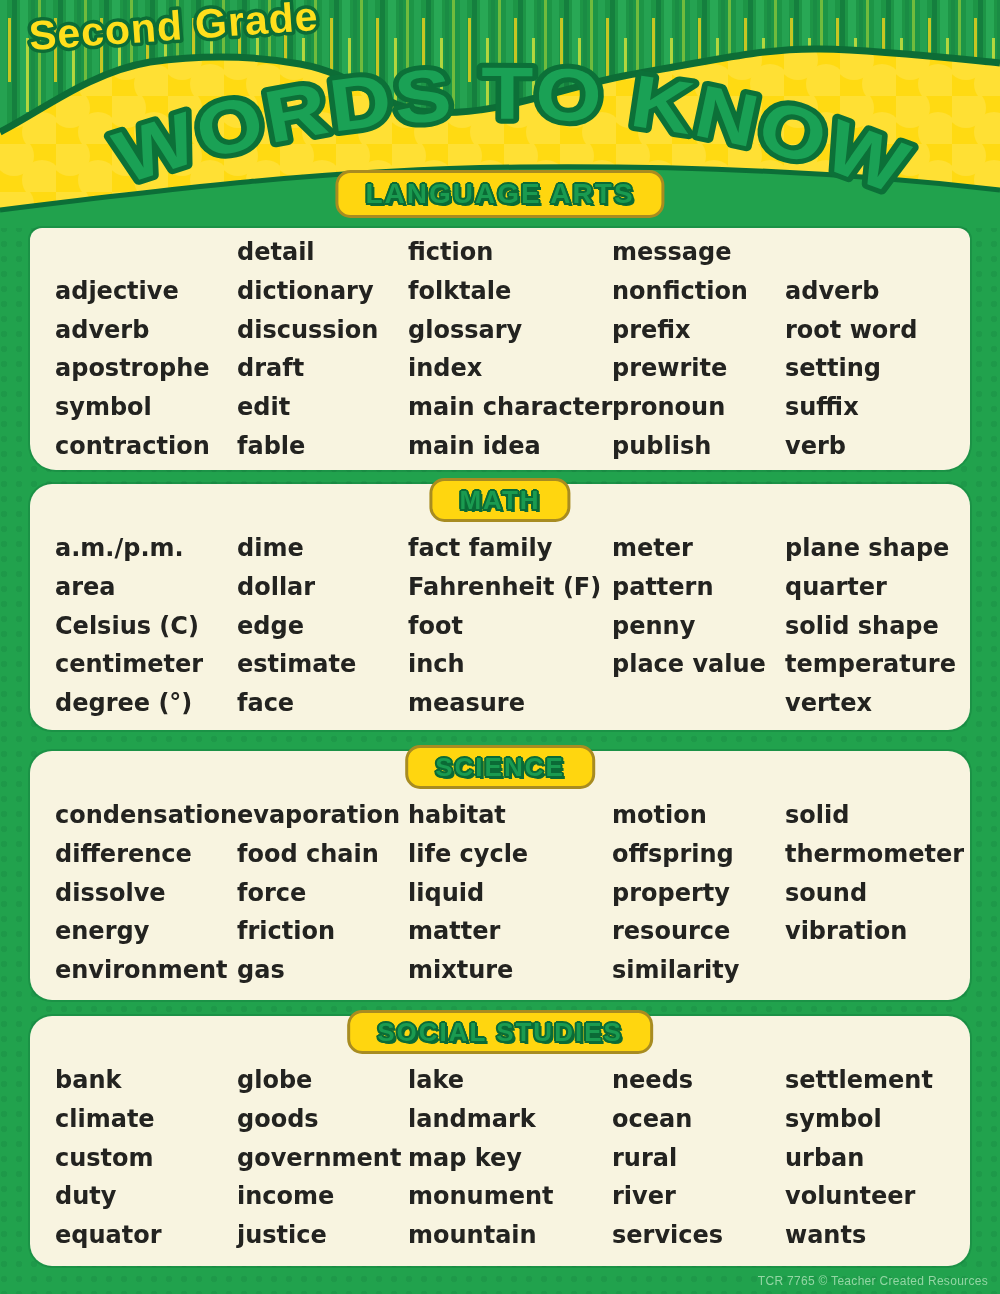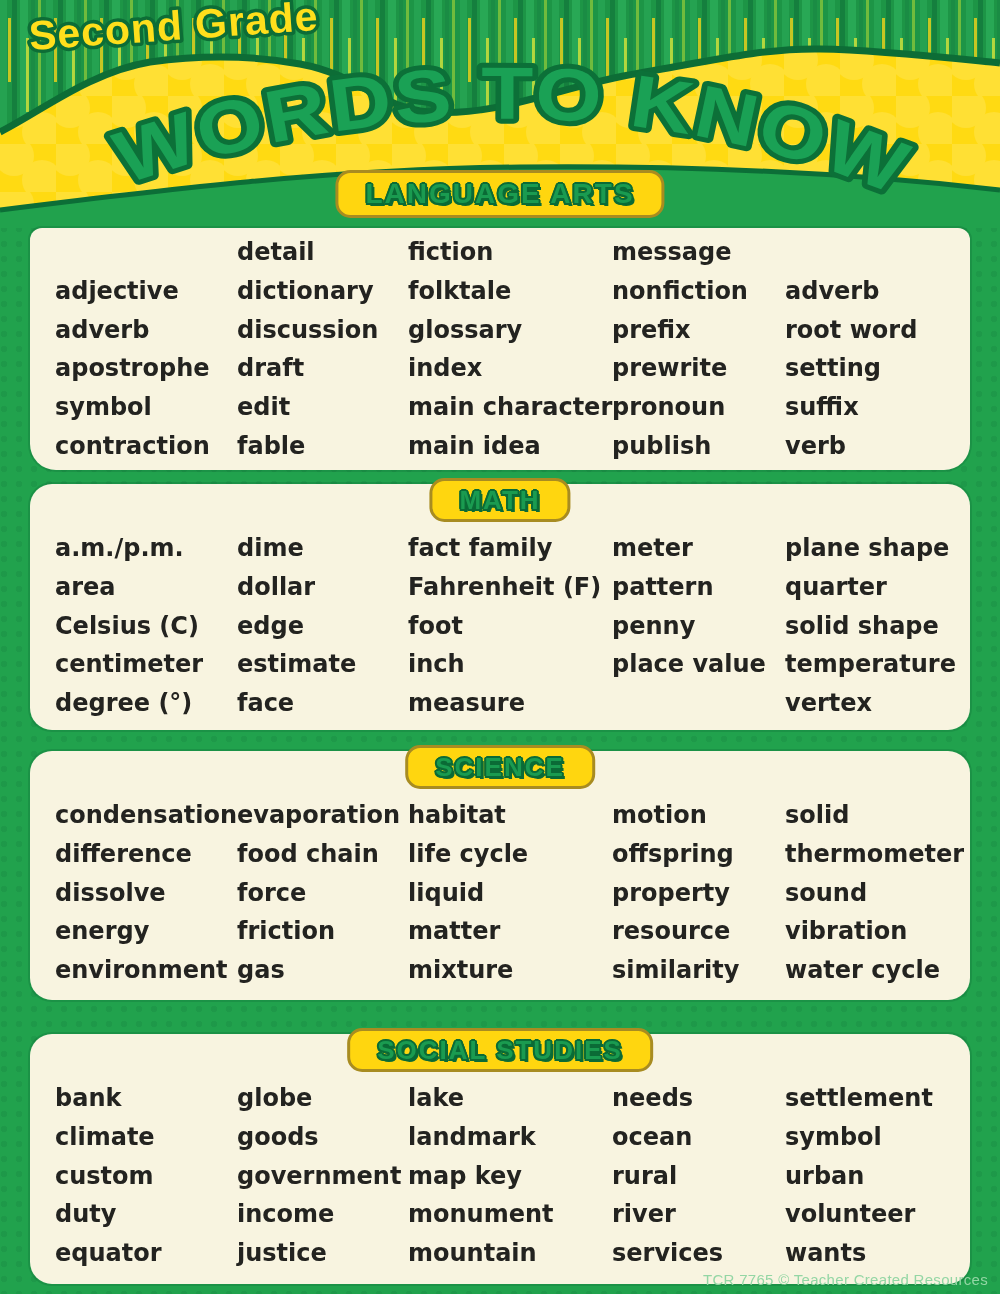--- a/index.html
+++ b/index.html
@@ -17,21 +17,21 @@
   
   .panel{
     position:absolute;left:30px;width:940px;
     background:#f8f4e0;
     border-radius:22px;
     box-shadow:0 0 0 2px rgba(10,100,50,.25);
   }
   .panel-la{top:228px;height:242px;border-radius:12px 12px 26px 26px;}
   .panel-math{top:484px;height:246px;}
   .panel-science{top:751px;height:249px;}
-  .panel-social{top:1016px;height:250px;margin-top:18px;}
+  .panel-social{top:1016px;height:250px;}
 
   
   .pill{
     position:absolute;left:50%;transform:translateX(-50%);
     background:#ffd60f;
     border:3px solid #a88c21;
     border-radius:15px;
     padding:0 27px;
     height:38px;line-height:38px;
     font-family:"Liberation Sans",sans-serif;
@@ -55,21 +55,21 @@
   .panel-la .words{padding-top:5px;}
   .word{
     height:38.8px;line-height:38.8px;
     font-size:24px;font-weight:bold;color:#232320;
     white-space:nowrap;overflow:visible;
   }
 
   .footer-credit{
     position:absolute;right:12px;bottom:6px;
     font-family:"Liberation Sans",sans-serif;
-    font-size:15px;color:#93d6a4;letter-spacing:.3px;
+    font-size:12px;color:#93d6a4;letter-spacing:.3px;
     z-index:3;
   }
 </style>
 </head>
 <body>
 
 <div class="poster">
 
   <svg class="header-art" width="1000" height="228" viewBox="0 0 1000 228" xmlns="http://www.w3.org/2000/svg">
     <defs>
@@ -222,21 +222,20 @@
           <div class="word">offspring</div>
           <div class="word">property</div>
           <div class="word">resource</div>
           <div class="word">similarity</div>
         </div>
       <div class="col">
           <div class="word">solid</div>
           <div class="word">thermometer</div>
           <div class="word">sound</div>
           <div class="word">vibration</div>
-          <div class="word">water cycle</div>
         </div>
     </div>
   </section>
 
   <section class="panel panel-social">
     <div class="pill">SOCIAL STUDIES</div>
     <div class="words">
       <div class="col">
           <div class="word">bank</div>
           <div class="word">climate</div>

